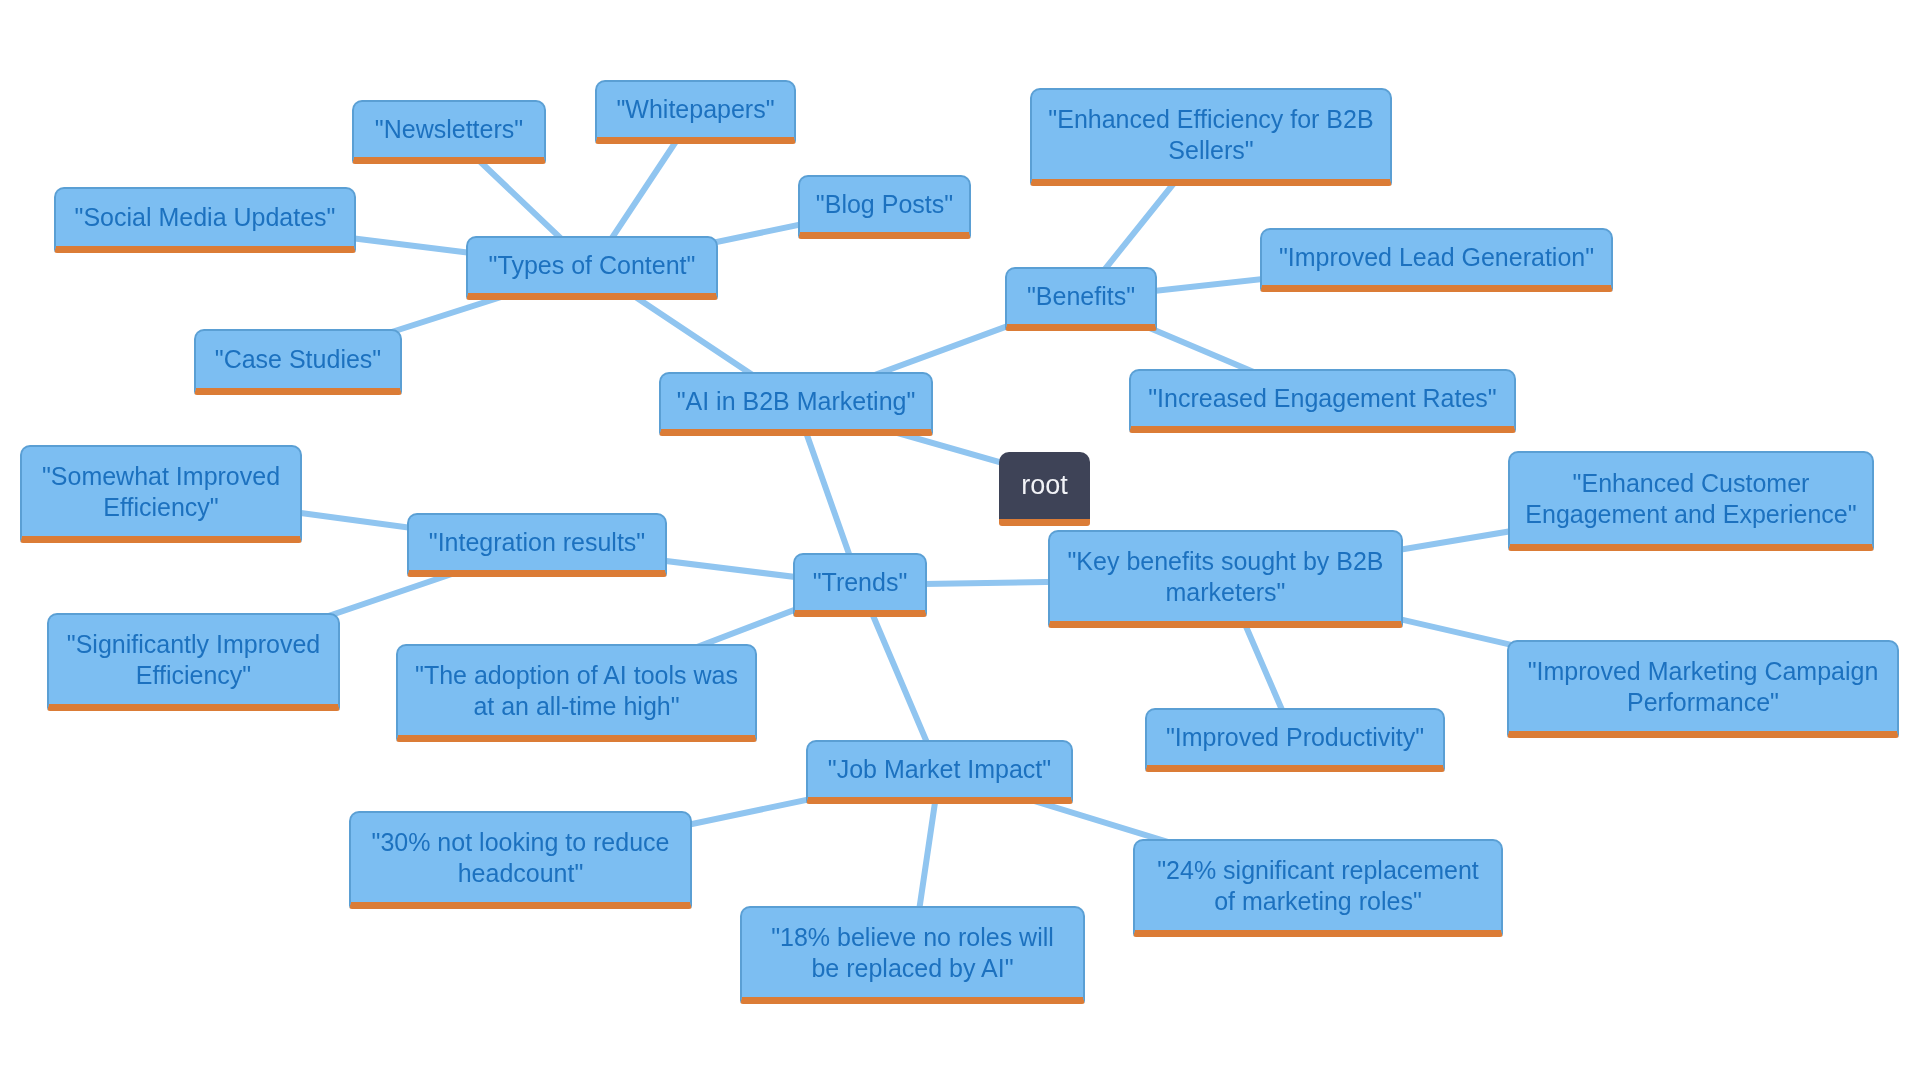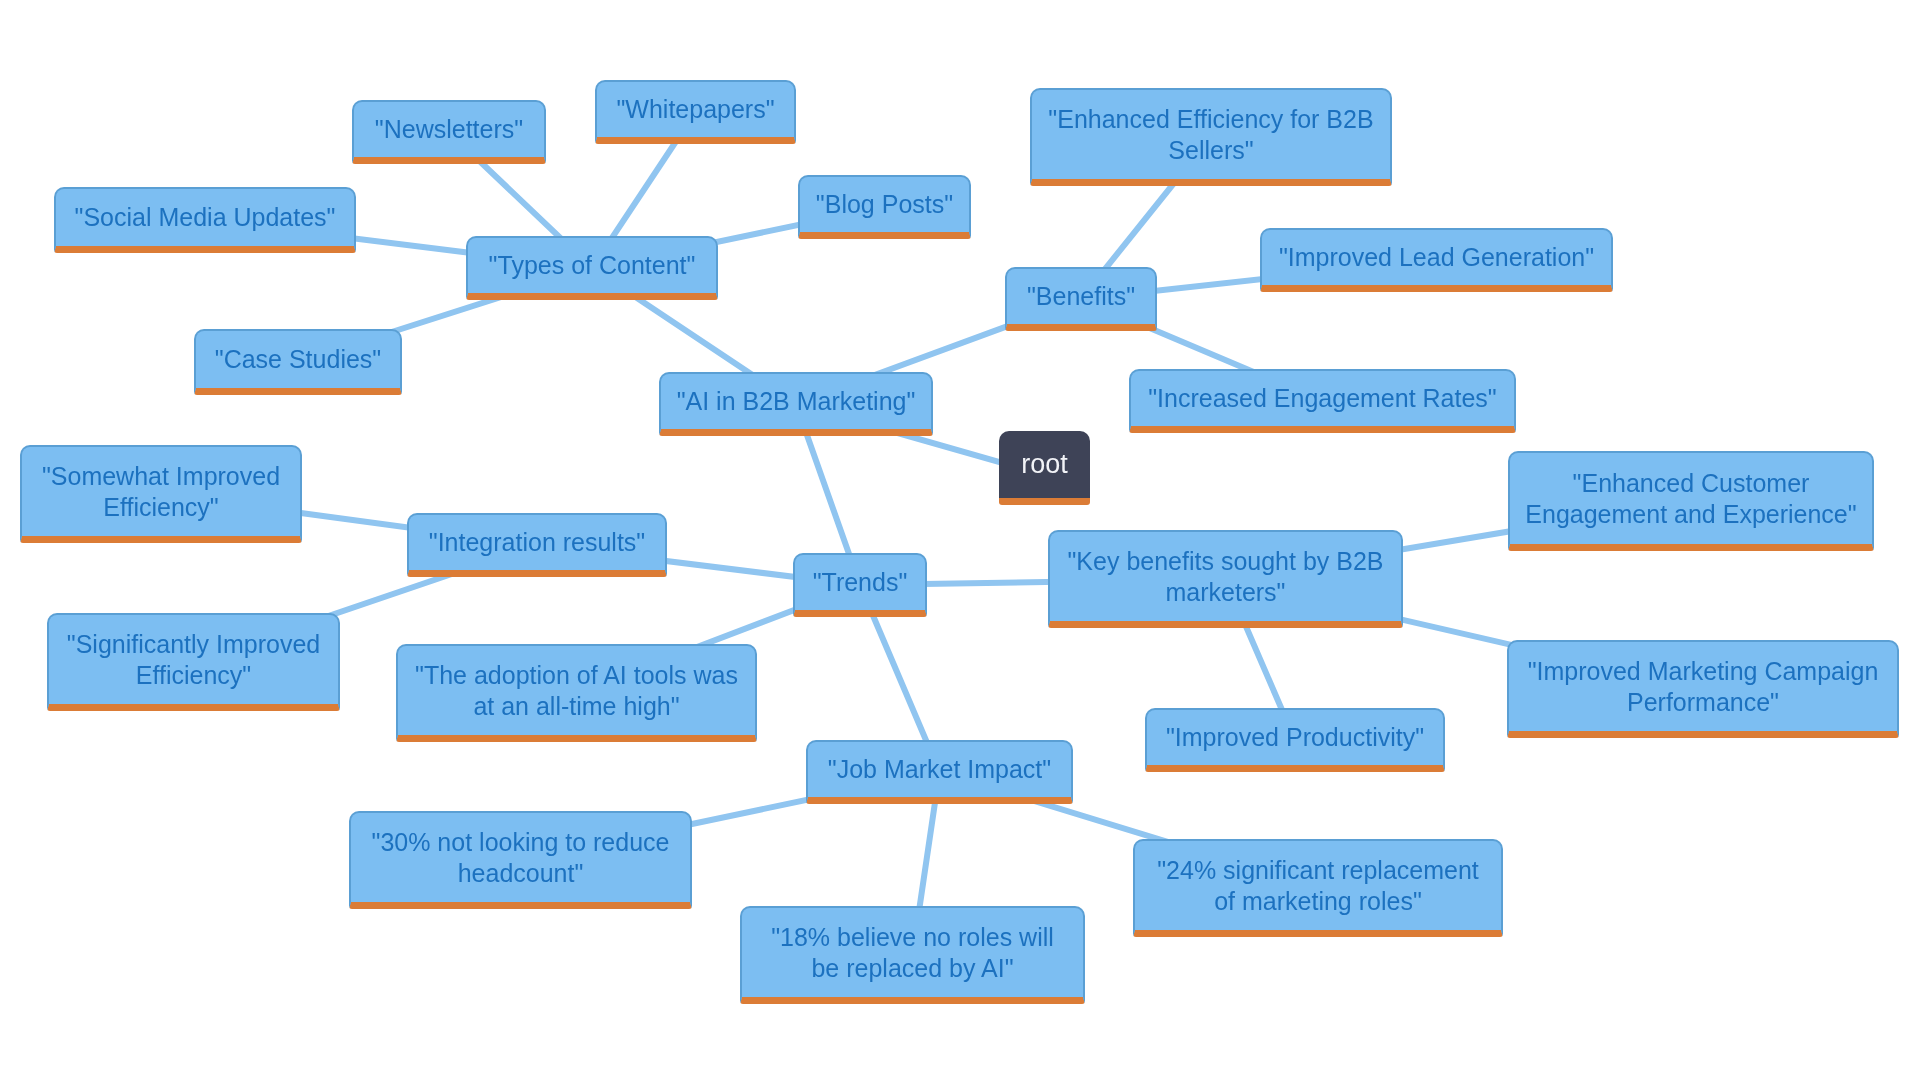--- a/index.html
+++ b/index.html
@@ -115,21 +115,21 @@
   <div class="node" style="left:1260px;top:228px;width:353px;height:64px;">
     <span>"Improved Lead Generation"</span>
   </div>
   <div class="node" style="left:1129px;top:369px;width:387px;height:64px;">
     <span>"Increased Engagement Rates"</span>
   </div>
 
   <div class="node" style="left:659px;top:372px;width:274px;height:64px;">
     <span>"AI in B2B Marketing"</span>
   </div>
-  <div class="node root" style="left:999px;top:431px;width:91px;height:74px;">
+  <div class="node root" style="left:999px;top:452px;width:91px;height:74px;">
     <span>root</span>
   </div>
 
   <div class="node" style="left:20px;top:445px;width:282px;height:98px;">
     <span>"Somewhat Improved Efficiency"</span>
   </div>
   <div class="node" style="left:407px;top:513px;width:260px;height:64px;">
     <span>"Integration results"</span>
   </div>
   <div class="node" style="left:47px;top:613px;width:293px;height:98px;">

